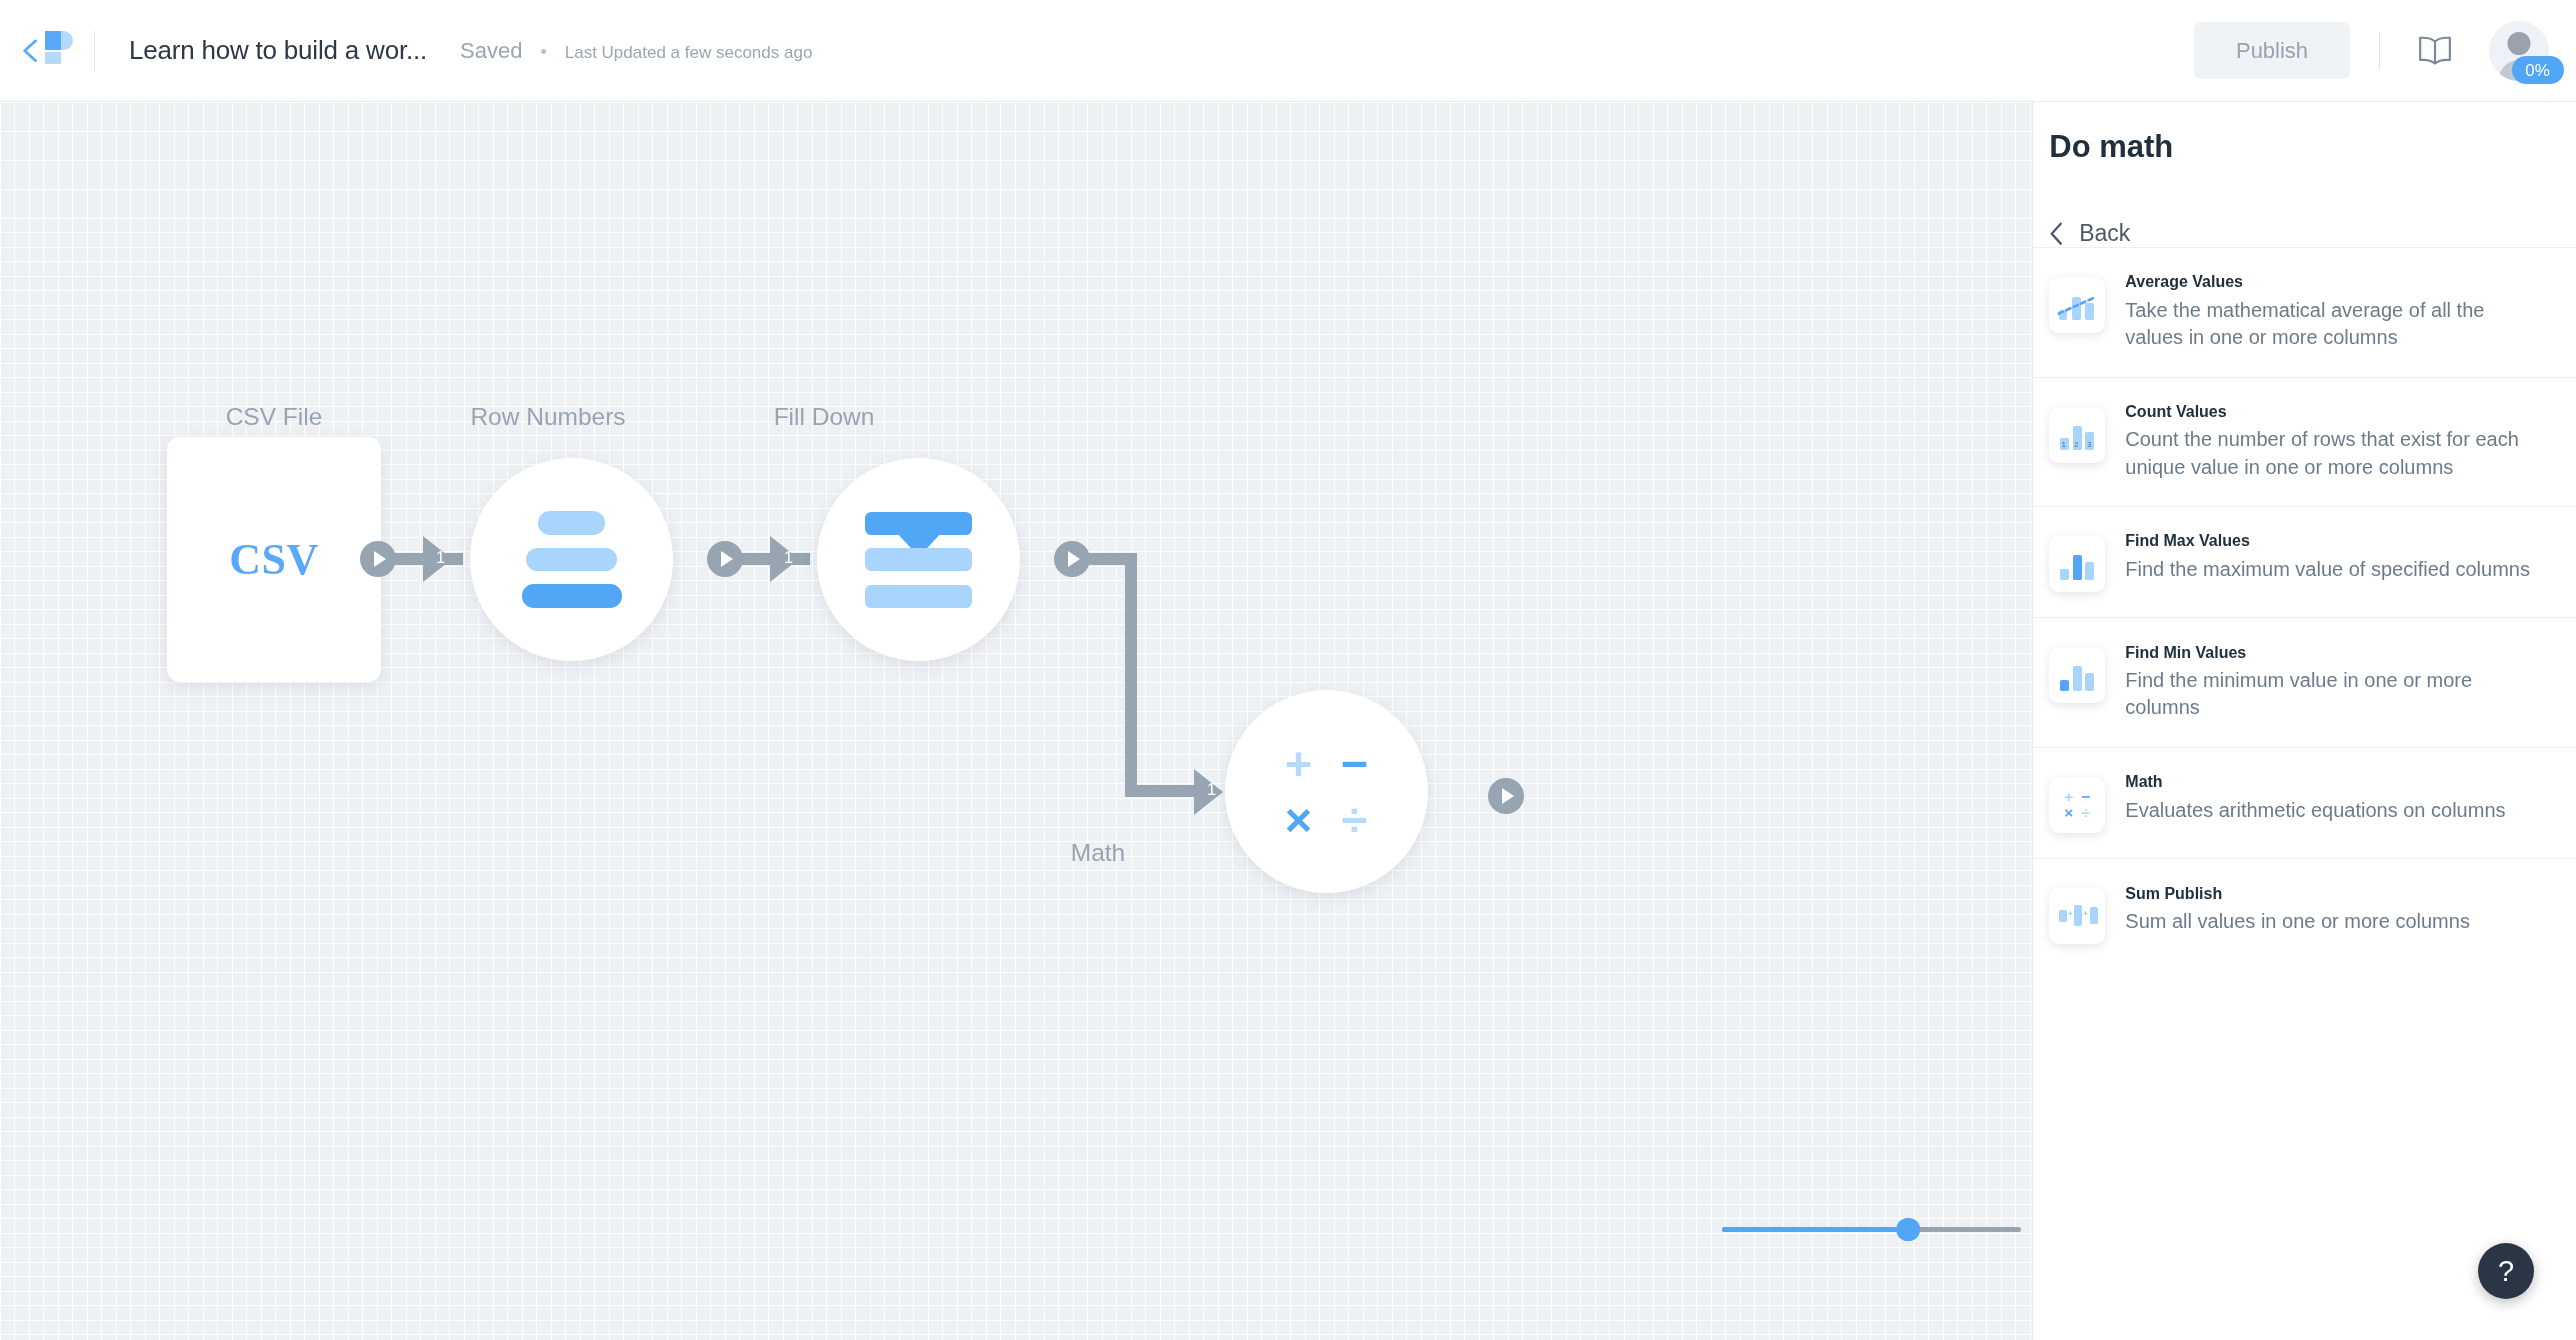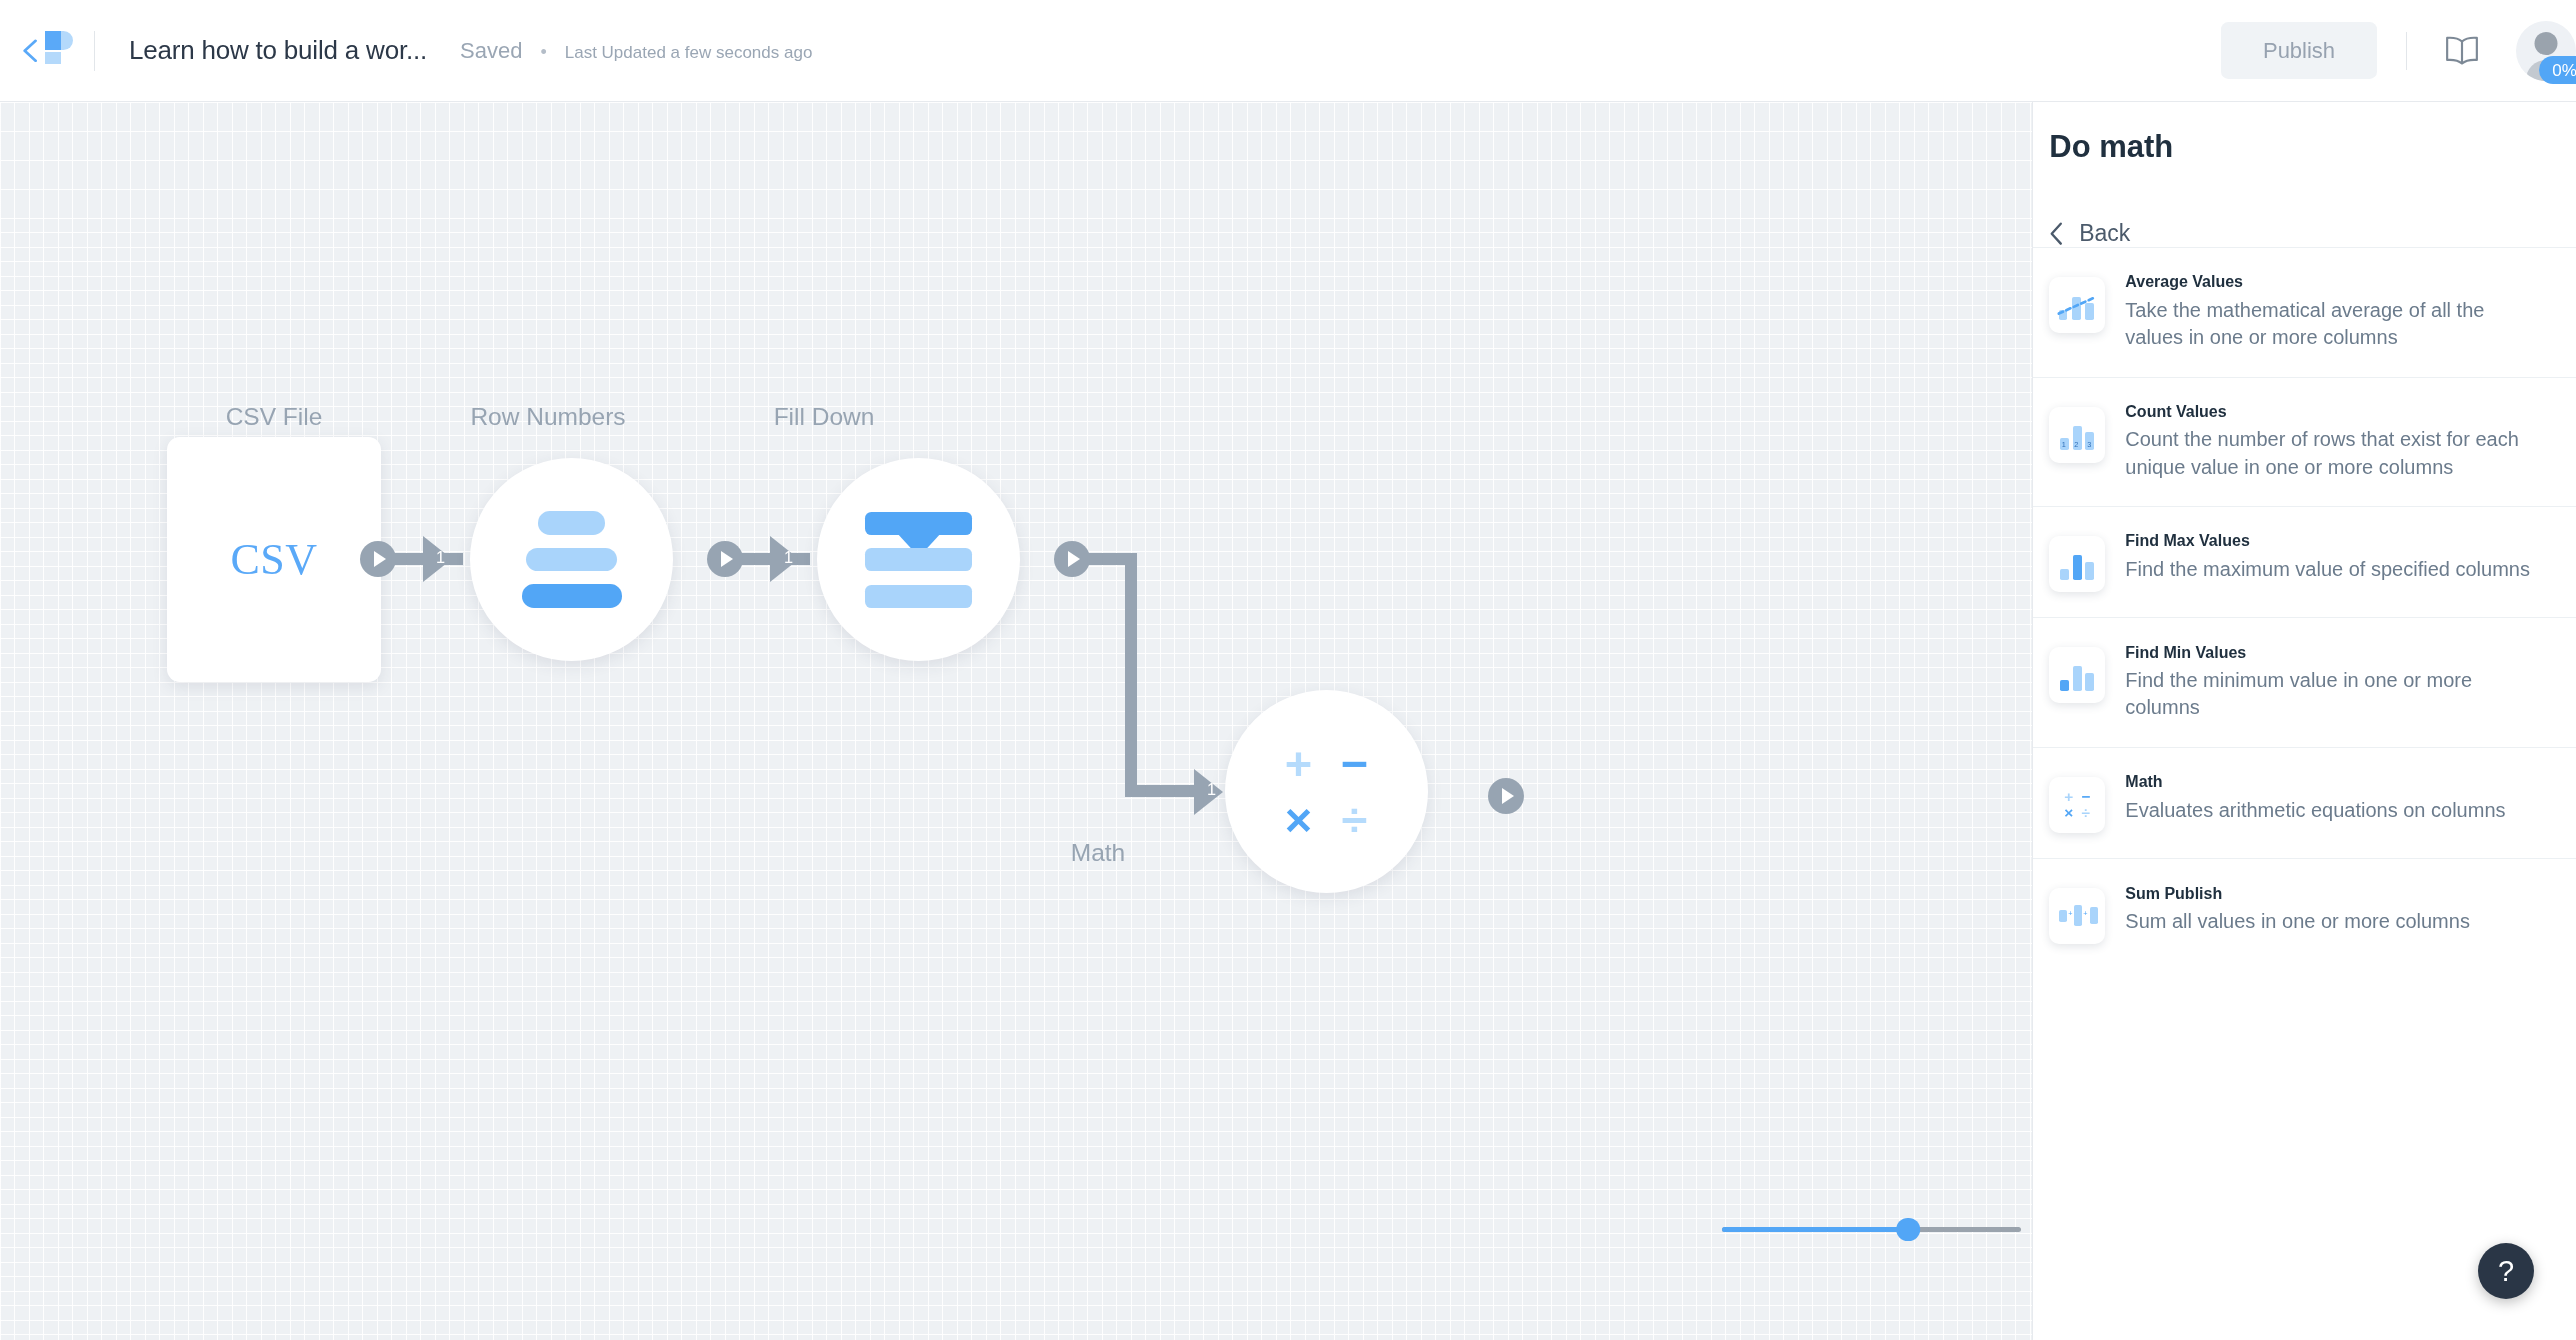--- a/index.html
+++ b/index.html
@@ -60,20 +60,21 @@
     display: flex; align-items: baseline; gap: 18px;
     flex: 0 0 auto;
   }
   #saved-label { font-size: 22px; color: #9aa6b4; }
   #saved-dot   { font-size: 18px; color: #b4bdc8; }
   #saved-time  { font-size: 17px; color: #9aa6b4; }
 
   #topbar-right {
     margin-left: auto;
     display: flex; align-items: center;
+    padding-right: 27px;
     flex: 0 0 auto;
   }
 
   #publish-btn {
     background: #f0f3f6;
     border: none;
     border-radius: 7.3px;
     padding: 15.4px 42px;
     font-size: 22px;
     color: #97a2b0;
@@ -159,20 +160,21 @@
   }
 
   .node-square {
     position: absolute;
     width: 214px; height: 245px;
     border-radius: 12.7px;
     background: #ffffff;
     box-shadow: 0 4.5px 16.3px rgba(45,62,84,0.10);
     display: flex; align-items: center; justify-content: center;
     cursor: pointer;
+    font-weight: bold;
   }
   #csv-text {
     font-family: "Liberation Serif", serif;
     font-size: 44px;
     color: #5aa9f8;
     letter-spacing: 0.5px;
   }
 
   
   .rownum-icon { display: flex; flex-direction: column; gap: 12.7px; align-items: center; }

